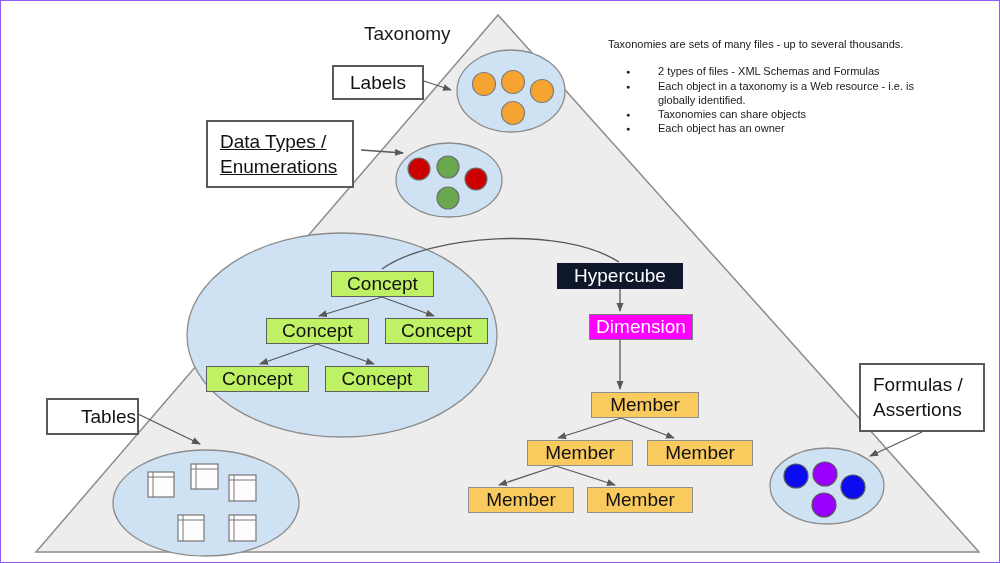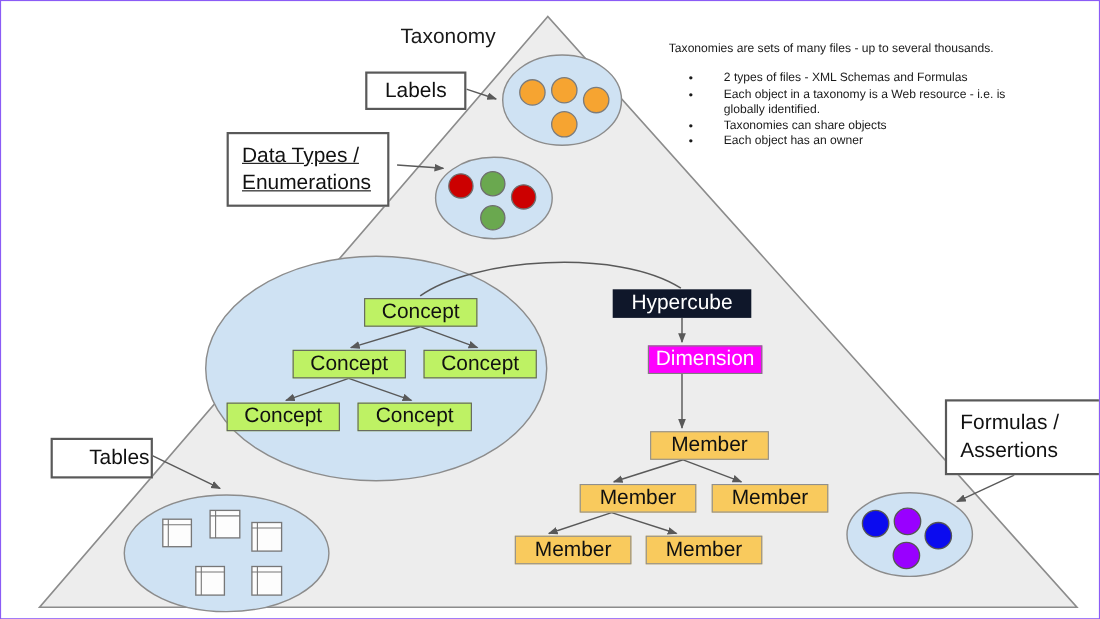--- a/index.html
+++ b/index.html
@@ -147,21 +147,21 @@
 
   <div class="callout twoline" style="left:205px; top:119px; width:148px; height:68px;text-decoration:underline;">
     <div>Data Types /</div>
     <div>Enumerations</div>
   </div>
 
   <div class="callout center" style="left:45px; top:397px; width:93px; height:37px;padding-left:32px;">
     <span>Tables</span>
   </div>
 
-  <div class="callout twoline" style="left:858px; top:362px; width:142px; height:69px;">
+  <div class="callout twoline" style="left:858px; top:362px; width:126px; height:69px;">
     <div>Formulas /</div>
     <div>Assertions</div>
   </div>
 
   <div class="node concept" style="left:330px; top:270px; width:103px; height:26px;">Concept</div>
   <div class="node concept" style="left:265px; top:317px; width:103px; height:26px;">Concept</div>
   <div class="node concept" style="left:384px; top:317px; width:103px; height:26px;">Concept</div>
   <div class="node concept" style="left:205px; top:365px; width:103px; height:26px;">Concept</div>
   <div class="node concept" style="left:324px; top:365px; width:104px; height:26px;">Concept</div>
 

